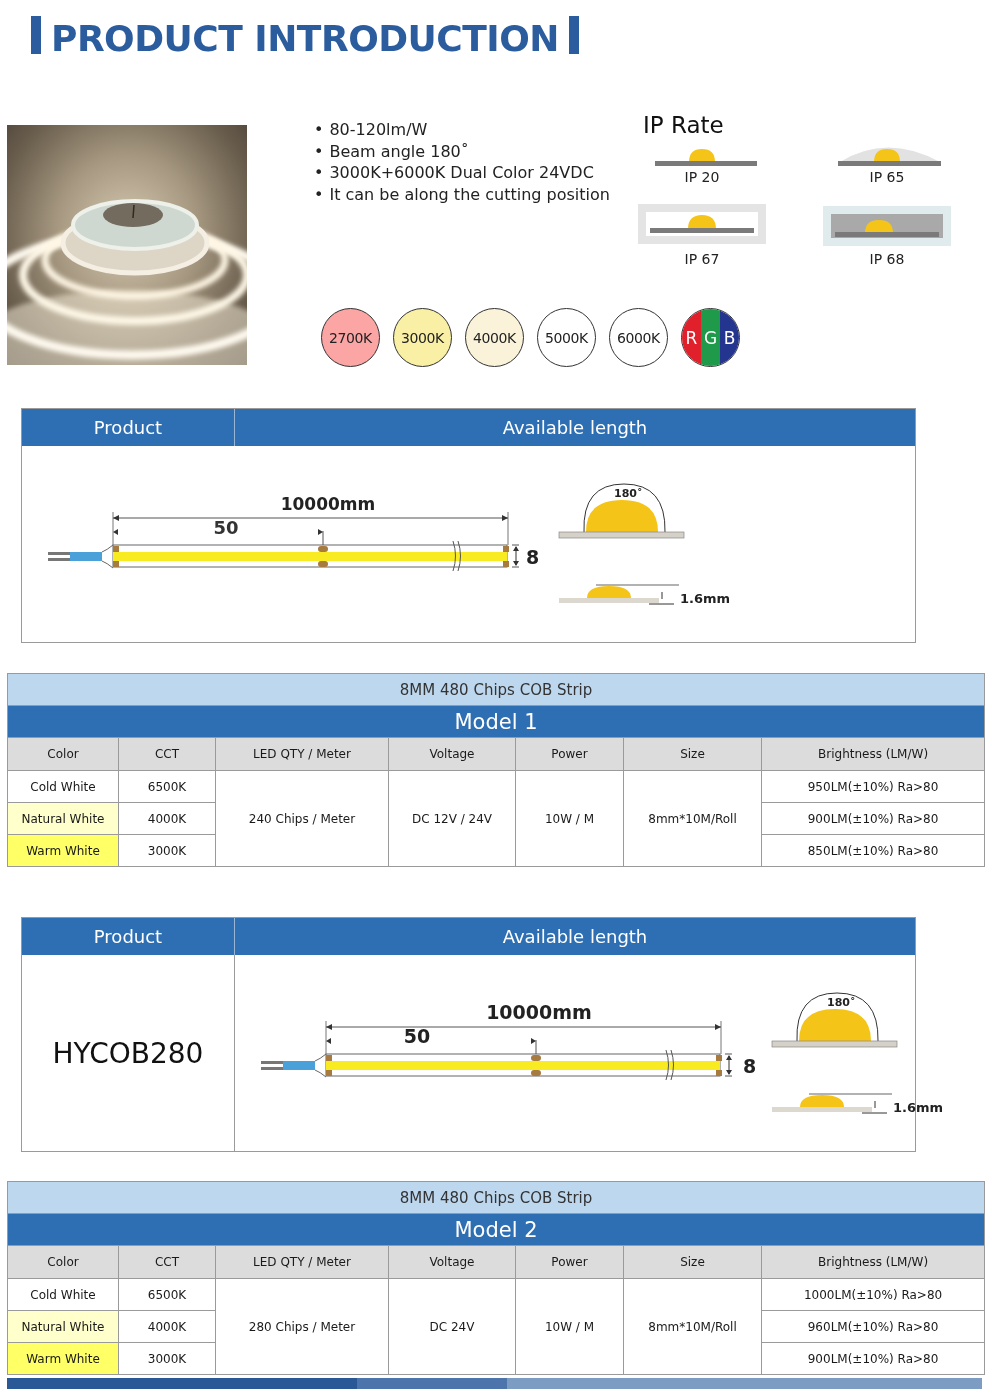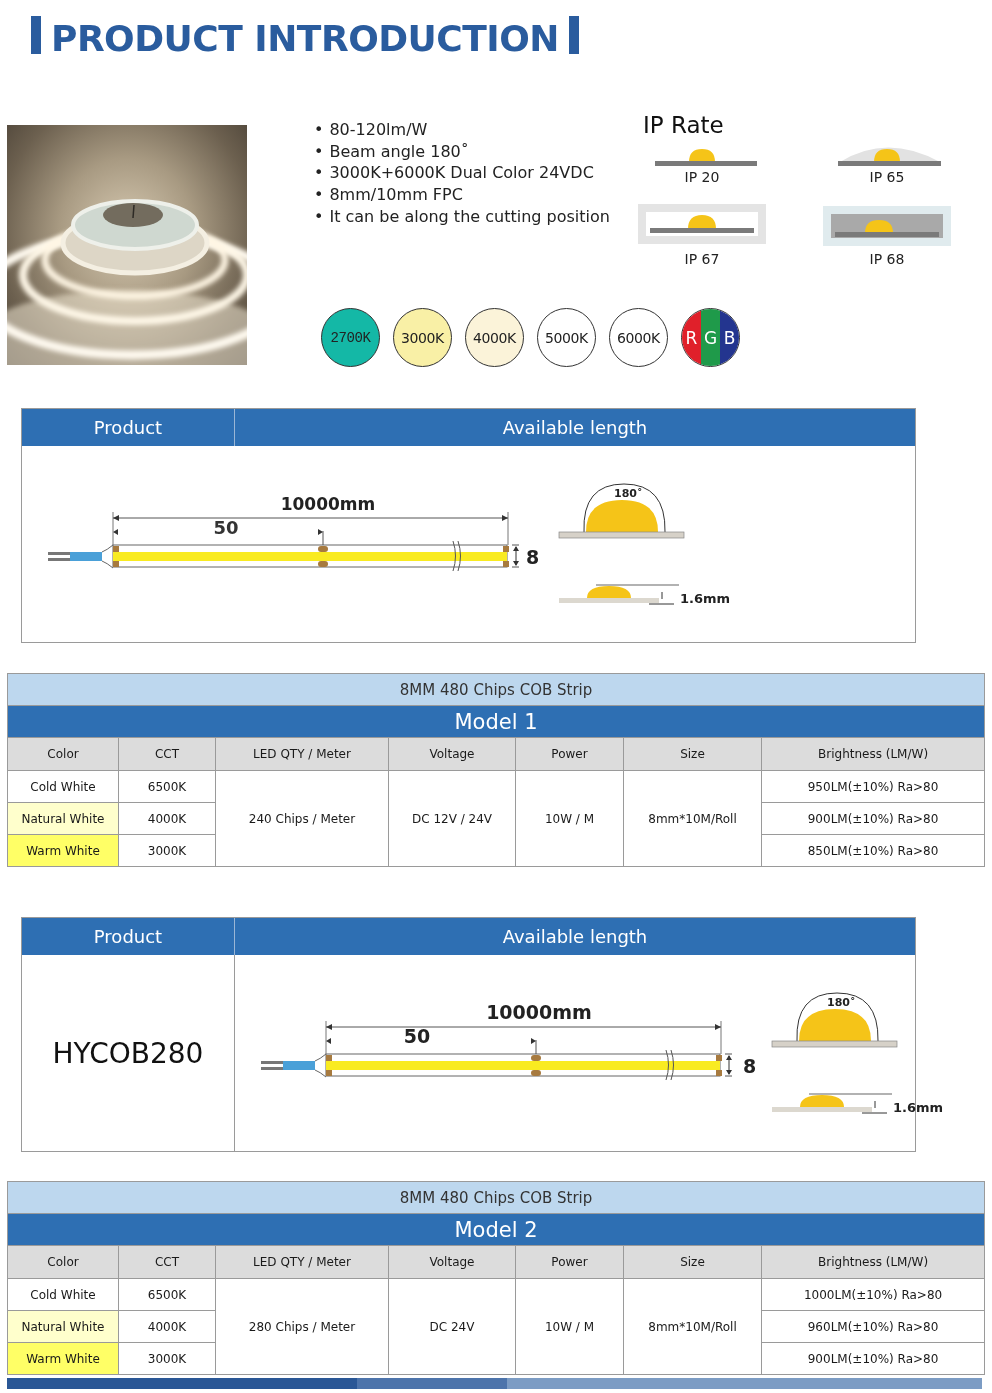--- a/index.html
+++ b/index.html
@@ -80,21 +80,20 @@
     <ellipse cx="128" cy="100" rx="62" ry="24" fill="#cfd8d0" stroke="#eef0ea" stroke-width="4"></ellipse>
     <ellipse cx="126" cy="90" rx="30" ry="12" fill="#736c5e"></ellipse>
     <line x1="127" y1="80" x2="126" y2="93" stroke="#2d2a25" stroke-width="1.5"></line>
   </svg>
 </div>
 
 <ul class="features">
   <li>80-120lm/W</li>
   <li>Beam angle 180˚</li>
   <li>3000K+6000K Dual Color 24VDC</li>
-  <li>8mm/10mm FPC</li>
   <li>It can be along the cutting position</li>
 </ul>
 
 <div class="ip-title">IP Rate</div>
 
 <div class="ip-item" style="left:637px; top:145px;">
   <svg width="110" height="22" viewBox="0 0 110 22">
     <path d="M42 17 Q42 4 55 4 Q68 4 68 17 Z" fill="#f5c418"></path>
     <rect x="8" y="16" width="102" height="5" fill="#7a7a7a"></rect>
   </svg>
@@ -124,21 +123,21 @@
   <svg width="128" height="40" viewBox="0 0 128 40">
     <rect x="0" y="0" width="128" height="40" fill="#e0ebee"></rect>
     <rect x="8" y="8" width="112" height="24" fill="#a9a9a9"></rect>
     <path d="M42 27 Q42 14 56 14 Q70 14 70 27 Z" fill="#f5c418"></path>
     <rect x="12" y="26" width="104" height="5" fill="#7a7a7a"></rect>
   </svg>
   <div class="ip-label" style="margin-top:5px;">IP 68</div>
 </div>
 
 <div class="cct-row">
-  <div class="cct" style="background:#14b8a6;font-family:Liberation Mono, monospace;">2700K</div>
+  <div class="cct" style="background:#fca5a5;">2700K</div>
   <div class="cct" style="background:#f9f0a6;">3000K</div>
   <div class="cct" style="background:#fbf3d9;">4000K</div>
   <div class="cct" style="background:#ffffff;">5000K</div>
   <div class="cct" style="background:#ffffff;text-align:right;">6000K</div>
   <div class="rgb">
     <span style="background:#e0202a;">R</span>
     <span style="background:#1f9a4a;">G</span>
     <span style="background:#23358f;">B</span>
   </div>
 </div>

